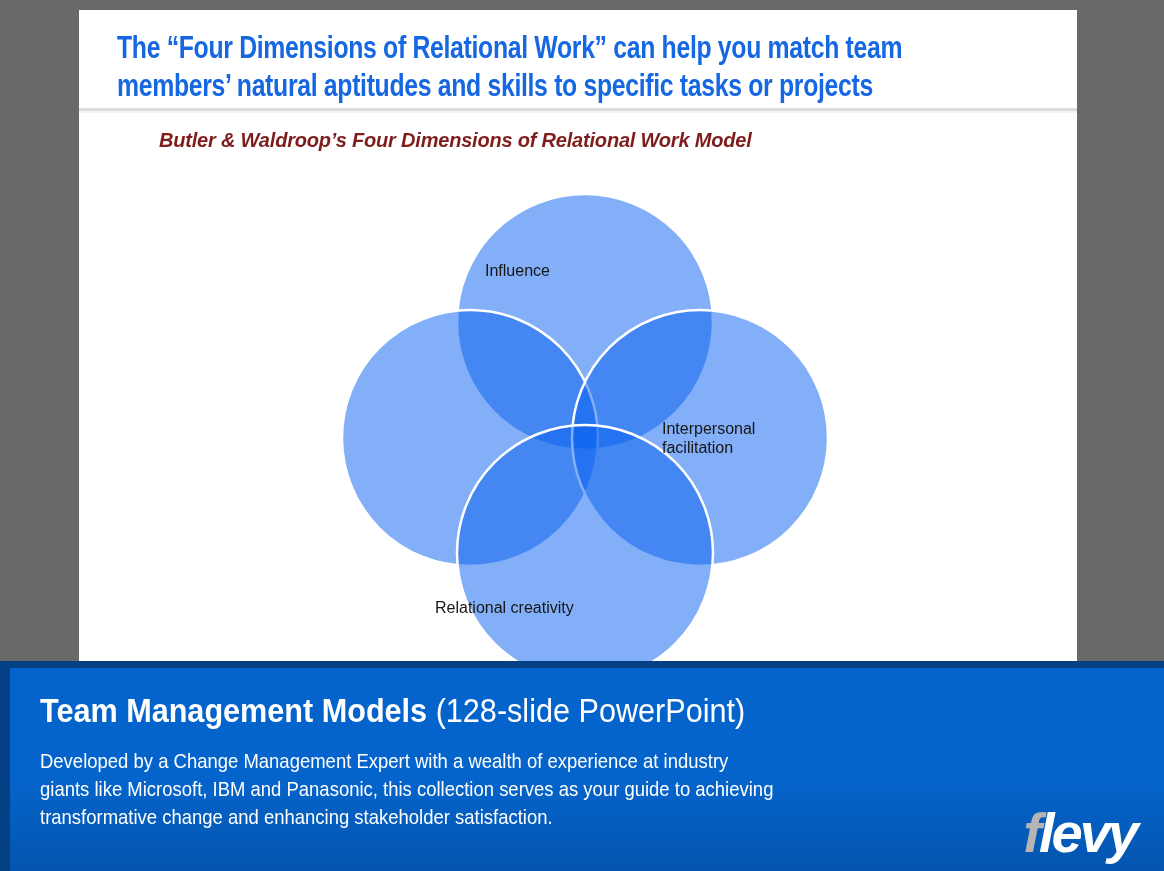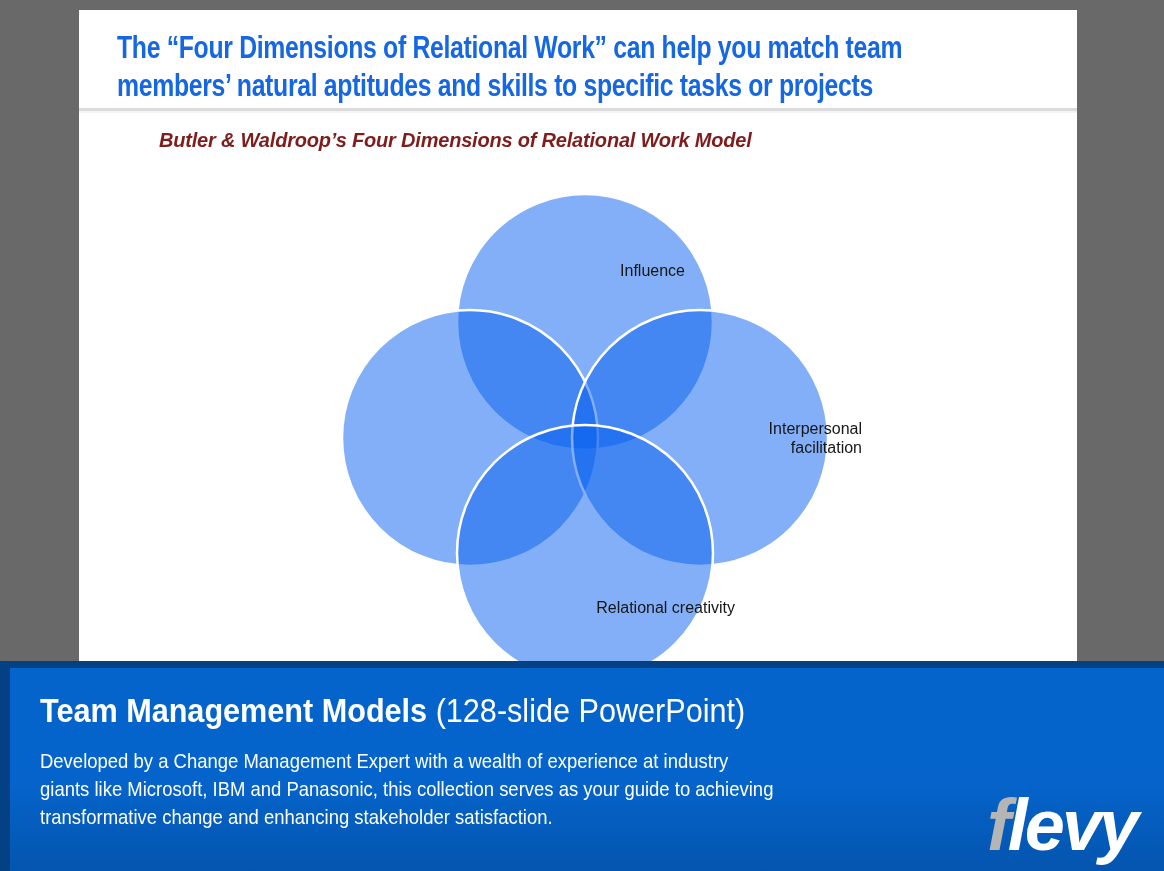--- a/index.html
+++ b/index.html
@@ -40,21 +40,21 @@
     margin-left:42px;
   }
   .venn{position:absolute;left:0;top:0;}
   .venn-circle{
     fill:var(--venn-fill,#0560f0);
     fill-opacity:0.5;
     stroke:var(--venn-stroke,#ffffff);
     stroke-width:2.5;
   }
   .vlabel{
-    position:absolute;text-align:right;
+    position:absolute;text-align:left;
     font-size:16px;line-height:18.5px;
     color:var(--venn-label,#161616);
   }
   .l-influence{left:406px;top:252px;width:200px;}
   .l-team{left:229px;top:410px;width:200px;}
   .l-inter{left:583px;top:410px;width:200px;}
   .l-relational{left:356px;top:589px;width:300px;}
   
   .banner{
     position:absolute;left:0;top:661px;width:1164px;height:210px;
@@ -82,21 +82,21 @@
     color:var(--banner-text,#ffffff);
   }
   .banner-link{
     position:absolute;left:30px;top:169px;
     font-size:16.5px;white-space:nowrap;
     color:var(--link-gold,#e3b02f);
     cursor:pointer;
   }
   .logo{
     position:absolute;right:28px;bottom:10px;
-    font-size:72px;line-height:1;
+    font-size:56px;line-height:1;
     font-weight:700;font-style:italic;
     letter-spacing:-3px;
     color:var(--banner-text,#ffffff);
     white-space:nowrap;
   }
   .logo-f{color:var(--logo-gray,#b5b5b5);}
 </style>
 </head>
 <body>
 

